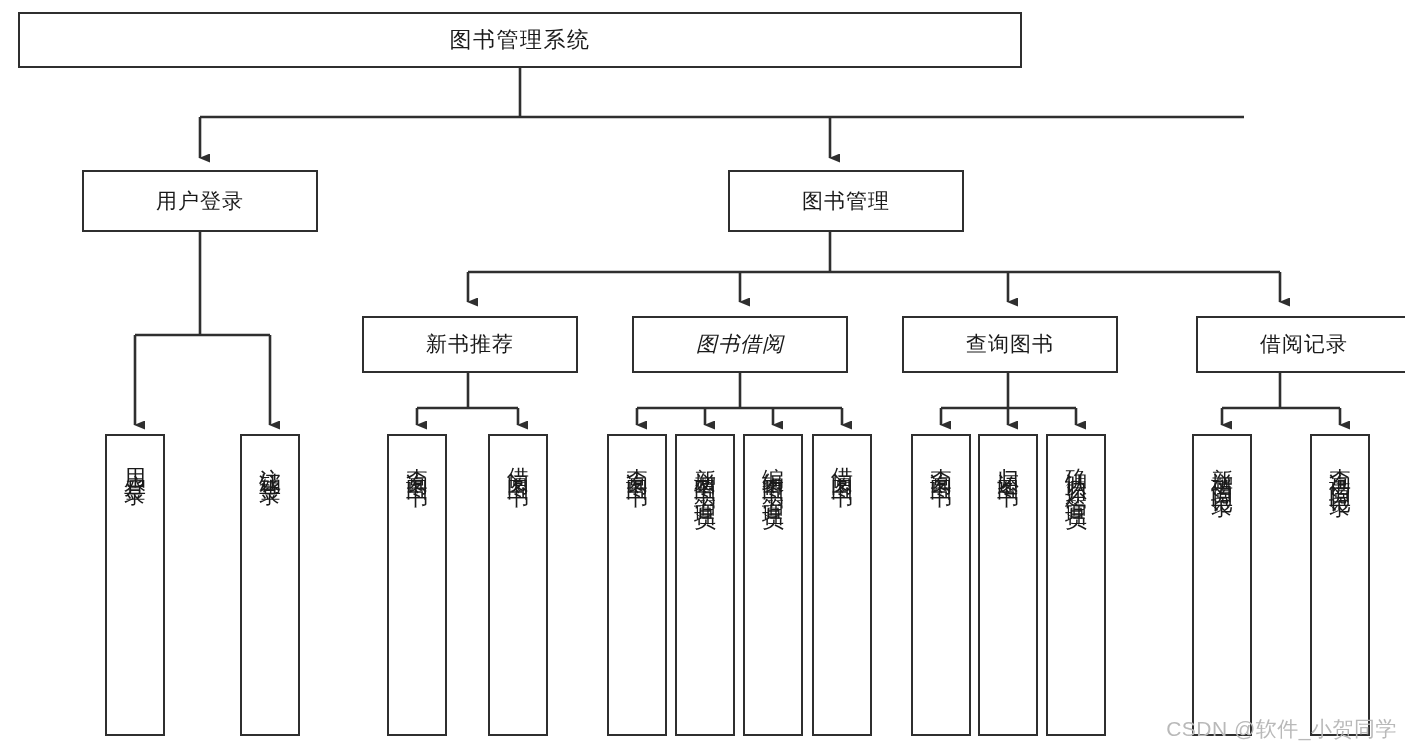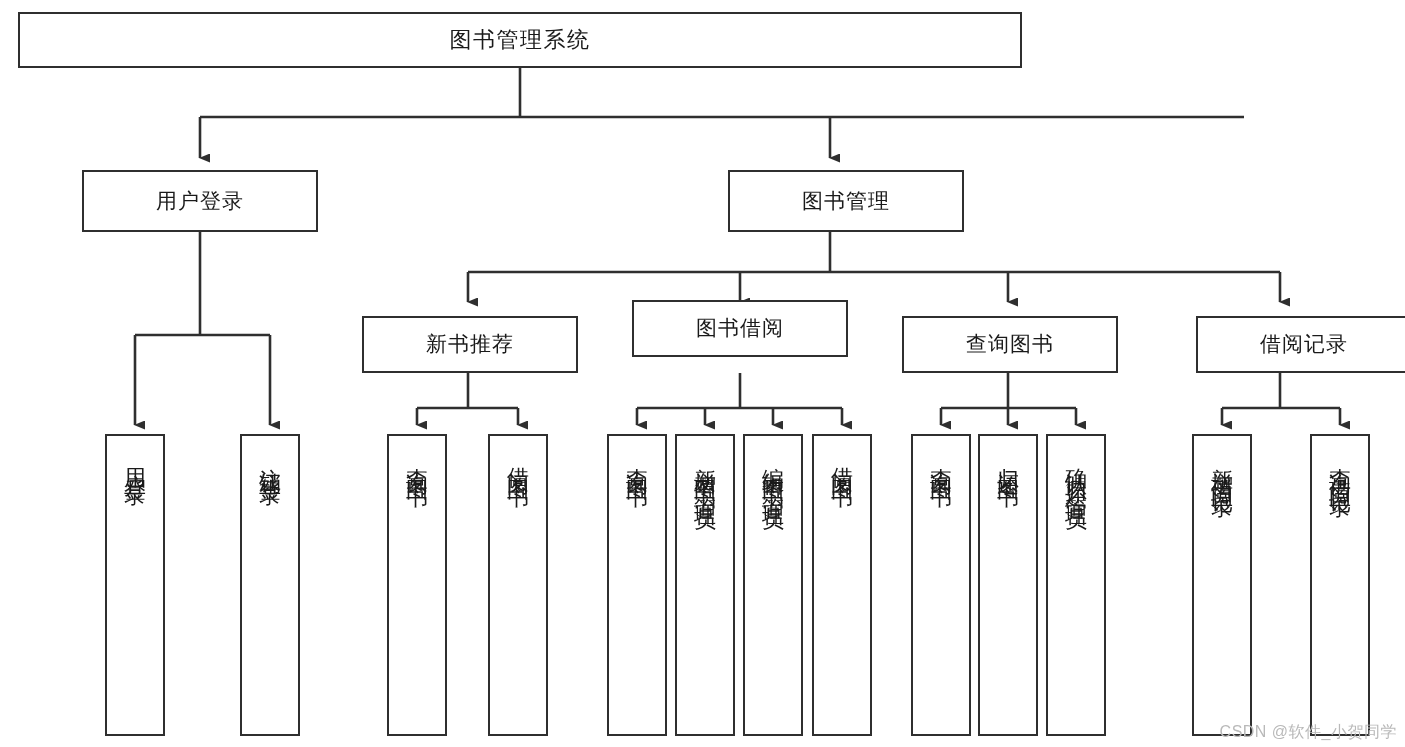--- a/index.html
+++ b/index.html
@@ -62,21 +62,21 @@
     text-orientation: upright;
     font-size: 22px;
     line-height: 1.0;
     letter-spacing: 6px;
     white-space: nowrap;
   }
   #watermark {
     position: absolute;
     right: 8px;
     bottom: 4px;
-    font-size: 16px;
+    font-size: 21px;
     color: #b9b9b9;
     letter-spacing: 0.5px;
     z-index: 5;
     white-space: nowrap;
     font-family: "Liberation Sans", "DejaVu Sans", sans-serif;
   }
 </style>
 </head>
 <body>
 
@@ -141,21 +141,21 @@
   </div>
 
   <div class="node horiz" style="left:728px; top:170px; width:236px; height:62px;">
     <span class="label">图书管理</span>
   </div>
 
   <div class="node horiz" style="left:362px; top:316px; width:216px; height:57px;">
     <span class="label">新书推荐</span>
   </div>
 
-  <div class="node horiz" style="left:632px; top:300px; width:216px; height:57px;">
+  <div class="node horiz" style="left:632px; top:316px; width:216px; height:57px;font-style:italic;">
     <span class="label">图书借阅</span>
   </div>
 
   <div class="node horiz" style="left:902px; top:316px; width:216px; height:57px;">
     <span class="label">查询图书</span>
   </div>
 
   <div class="node horiz" style="left:1172px; top:316px; width:216px; height:57px;margin-left:24px;">
     <span class="label">借阅记录</span>
   </div>

